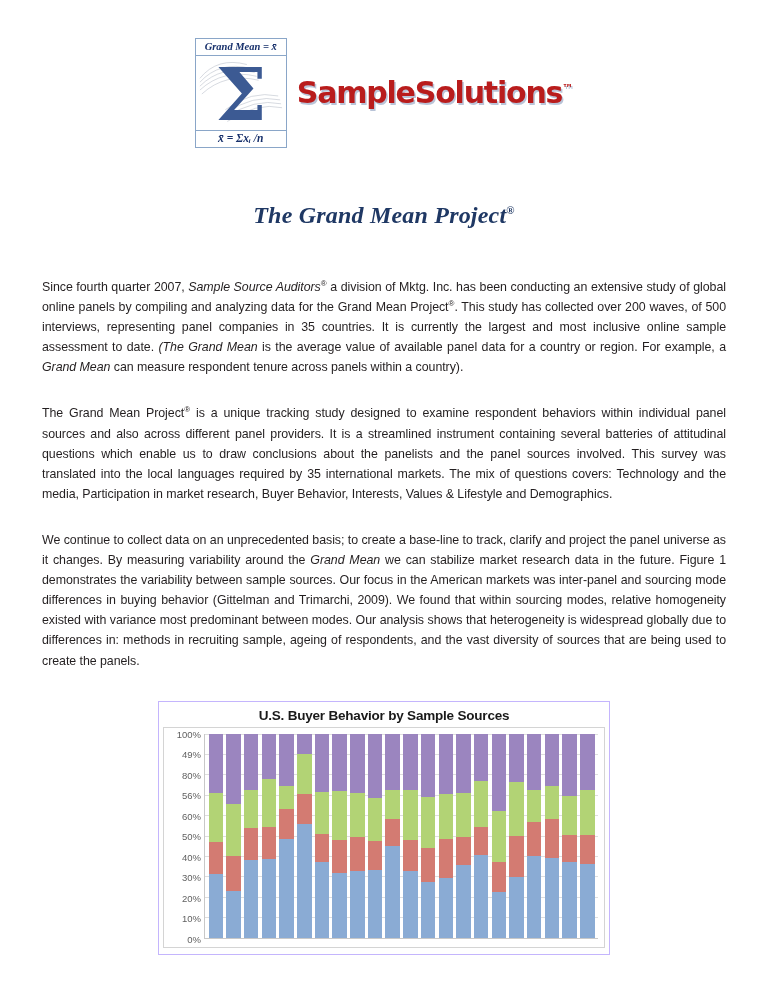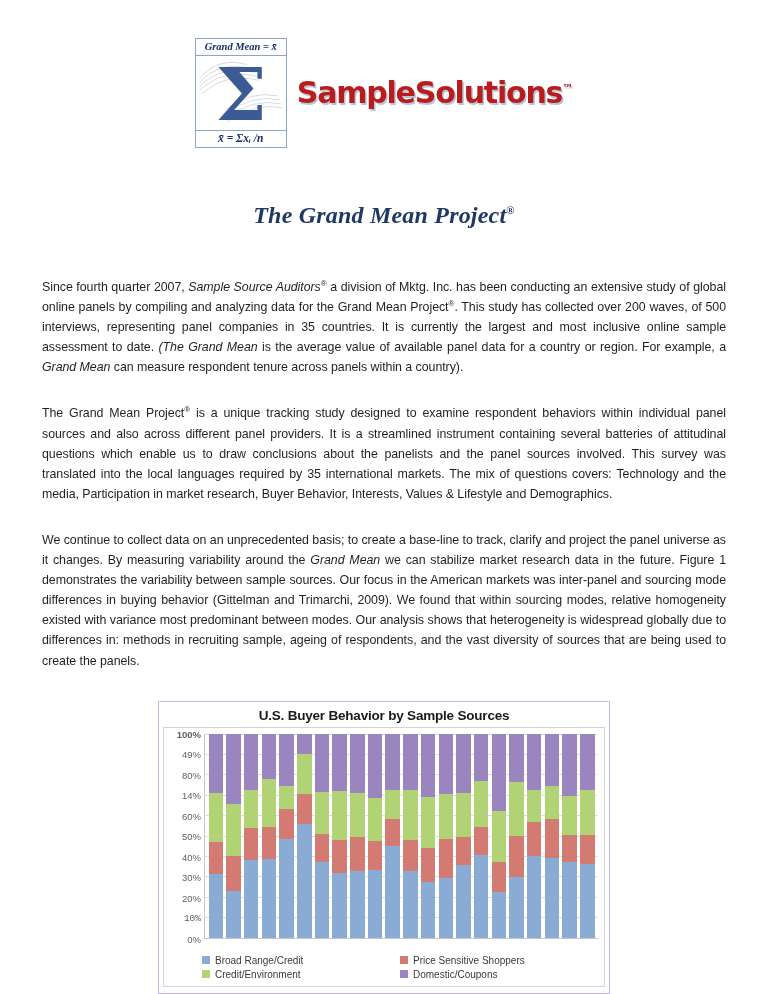--- a/index.html
+++ b/index.html
@@ -275,30 +275,30 @@
     <p class="para"><span>We continue to collect data on an unprecedented basis; to create a base-line to track, clarify and project the panel universe as it changes.  By measuring variability around the </span><em>Grand Mean</em><span> we can stabilize market research data in the future. Figure 1 demonstrates the variability between sample sources.  Our focus in the American markets was inter-panel and sourcing mode differences in buying behavior (Gittelman and Trimarchi, 2009). We found that within sourcing modes, relative homogeneity existed with variance most predominant between modes.  Our analysis shows that heterogeneity is widespread globally due to differences in: methods in recruiting sample, ageing of respondents, and the vast diversity of sources that are being used to create the panels.</span></p>
   </div>
 
   <div class="figure">
     <div class="chart-box">
       <div class="chart-title">U.S. Buyer Behavior by Sample Sources</div>
       <div class="plot-frame">
         <div class="plot-row">
           <div class="y-axis" id="y-axis">
               <div class="y-tick" style="top: 100%;">0%</div>
-              <div class="y-tick" style="top: 90%; font-family: Liberation Mono, monospace;">10%</div>
+              <div class="y-tick" style="top: 90%;">10%</div>
               <div class="y-tick" style="top: 80%;">20%</div>
               <div class="y-tick" style="top: 70%;">30%</div>
               <div class="y-tick" style="top: 60%;">40%</div>
               <div class="y-tick" style="top: 50%;">50%</div>
               <div class="y-tick" style="top: 40%;">60%</div>
-              <div class="y-tick" style="top: 30%;">14%</div>
+              <div class="y-tick" style="top: 30%;">56%</div>
               <div class="y-tick" style="top: 20%;">80%</div>
               <div class="y-tick" style="top: 10%;">49%</div>
-              <div class="y-tick" style="top: 0%; font-weight: bold;">100%</div>
+              <div class="y-tick" style="top: 0%;">100%</div>
             </div>
           <div class="plot-area" id="plot-area">
             <div id="gridlines">
                 <div class="gridline" style="top: 100%; border-top-color: rgb(200, 200, 200);"></div>
                 <div class="gridline" style="top: 90%;"></div>
                 <div class="gridline" style="top: 80%;"></div>
                 <div class="gridline" style="top: 70%;"></div>
                 <div class="gridline" style="top: 60%;"></div>
                 <div class="gridline" style="top: 50%;"></div>
                 <div class="gridline" style="top: 40%;"></div>
@@ -437,35 +437,17 @@
                 <div class="bar">
                   <div class="seg" style="background: rgb(155, 133, 191); height: 27.5%;"></div>
                   <div class="seg" style="background: rgb(178, 211, 117); height: 22%;"></div>
                   <div class="seg" style="background: rgb(211, 123, 114); height: 14.5%;"></div>
                   <div class="seg" style="background: rgb(138, 171, 212); height: 36%;"></div>
                 </div>
               </div>
           </div>
         </div>
         <div class="x-axis-pad"></div>
-        <div class="legend" id="legend">
-            <div class="legend-item">
-              <span class="legend-swatch" style="background: rgb(138, 171, 212);"></span>
-              <span>Broad Range/Credit</span>
-            </div>
-            <div class="legend-item">
-              <span class="legend-swatch" style="background: rgb(211, 123, 114);"></span>
-              <span>Price Sensitive Shoppers</span>
-            </div>
-            <div class="legend-item">
-              <span class="legend-swatch" style="background: rgb(178, 211, 117);"></span>
-              <span>Credit/Environment</span>
-            </div>
-            <div class="legend-item">
-              <span class="legend-swatch" style="background: rgb(155, 133, 191);"></span>
-              <span>Domestic/Coupons</span>
-            </div>
-          </div>
       </div>
     </div>
   </div>
 
 </div>
 
 </body></html>

